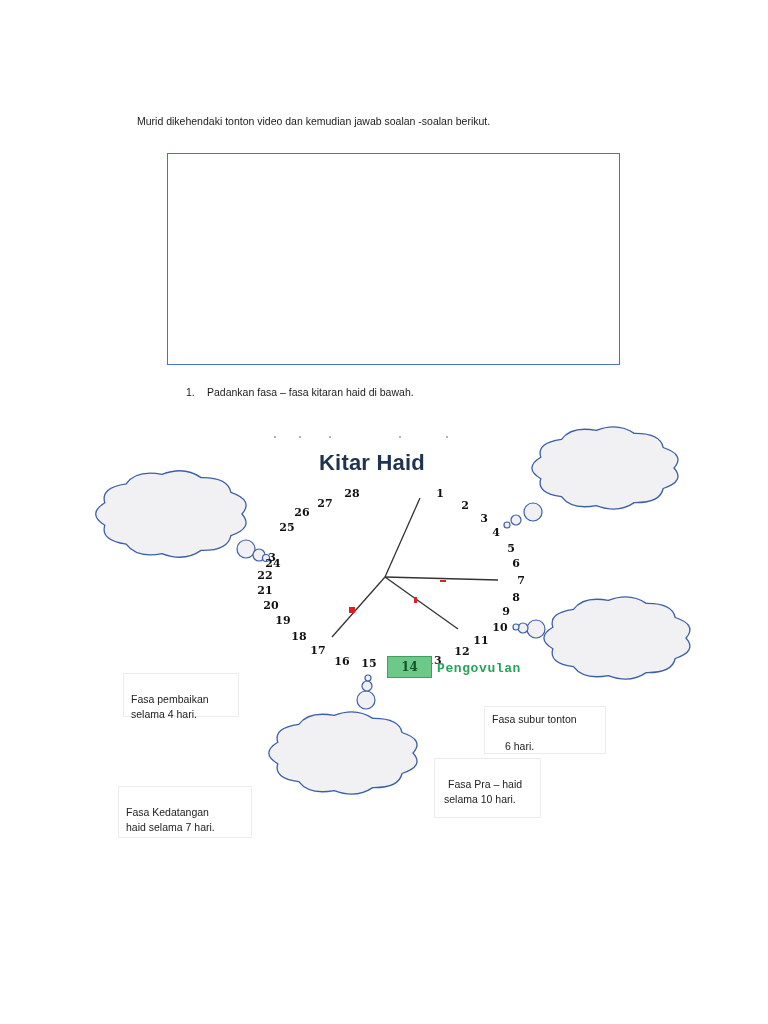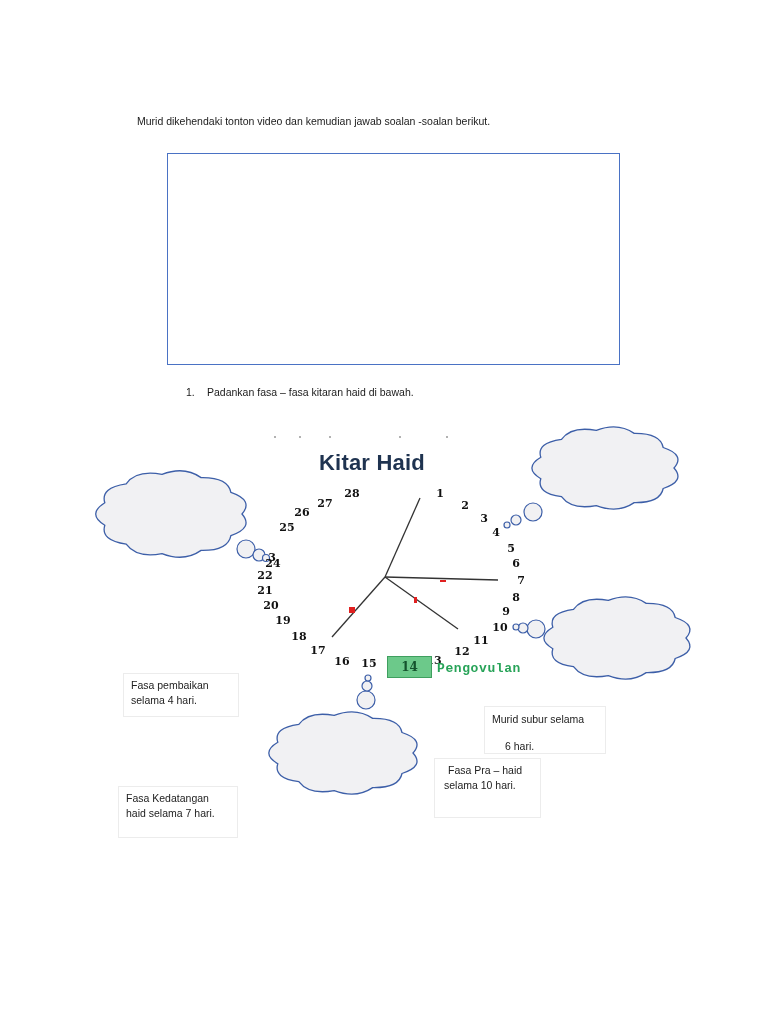--- a/index.html
+++ b/index.html
@@ -14,21 +14,21 @@
   .diagram-title { left: 319px; top: 450px; font-size: 22px; font-weight: bold;
                    color: #1f3350; letter-spacing: 0.2px; white-space: nowrap; }
   .day { position: absolute; font-family: "DejaVu Serif", serif; font-weight: bold;
          font-size: 11px; color: #111; transform: translate(-50%, -50%); white-space: nowrap; }
   .ovu-box { left: 387px; top: 656px; width: 43px; height: 20px; background: #6cc98a;
              border: 1px solid #3f9f5f; font-family: "DejaVu Serif", serif; font-weight: bold;
              font-size: 12px; color: #14532d; text-align: center; line-height: 20px; }
   .ovu-label { left: 437px; top: 661px; font-size: 13px; font-weight: bold; color: #27a358;
                letter-spacing: 0.6px; white-space: nowrap; font-family: Liberation Mono, monospace; }
   .card { position: absolute; background: #fff; border: 1px solid #ececec;
-          font-size: 10.5px; line-height: 15px; color: #222; padding: 4px 7px; box-sizing: border-box; }
+          font-size: 10.5px; line-height: 15px; color: #222; padding: 18px 7px; box-sizing: border-box; }
   .card span { display: block; }
   svg.overlay { position: absolute; left: 0; top: 0; }
 </style>
 </head>
 <body>
 
 <div class="abs instruction">Murid dikehendaki  tonton video dan kemudian jawab soalan -soalan berikut.</div>
 
 <div class="abs video-box"></div>
 
@@ -120,23 +120,23 @@
   </div>
 
 <div class="abs ovu-box">14</div>
 <div class="abs ovu-label">Pengovulan</div>
 
 <div class="card" style="left:123px; top:673px; width:116px; height:44px;">
   <span>Fasa pembaikan</span>
   <span>selama 4 hari.</span>
 </div>
 <div class="card" style="left:484px; top:706px; width:122px; height:48px; padding-top:5px;">
-  <span>Murid subur selama</span>
+  <span>Fasa subur tonton</span>
   <span style="padding-left:13px; margin-top:12px;">6 hari.</span>
 </div>
-<div class="card" style="left:118px; top:786px; width:120px; height:52px;">
+<div class="card" style="left:118px; top:786px; width:134px; height:52px;">
   <span>Fasa Kedatangan</span>
   <span>haid selama 7 hari.</span>
 </div>
 <div class="card" style="left:434px; top:758px; width:107px; height:60px; padding-left:9px;">
   <span style="padding-left:4px;">Fasa Pra – haid</span>
   <span>selama 10 hari.</span>
 </div>
 
 </body></html>

